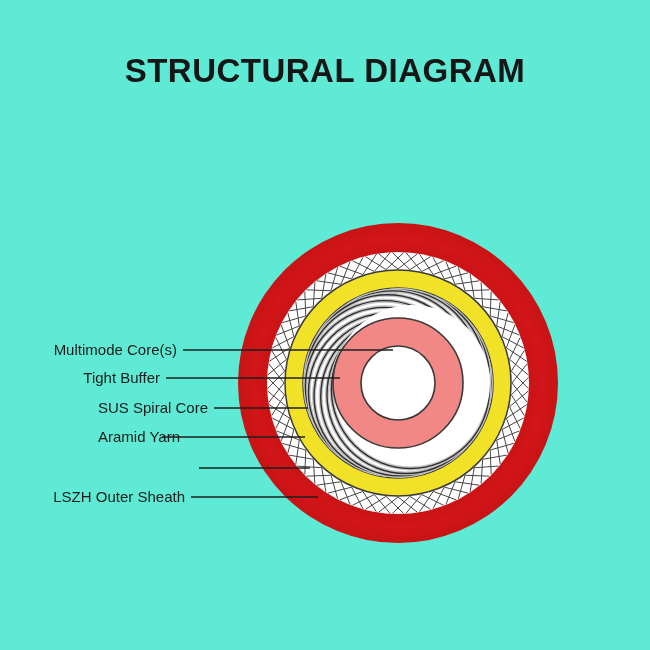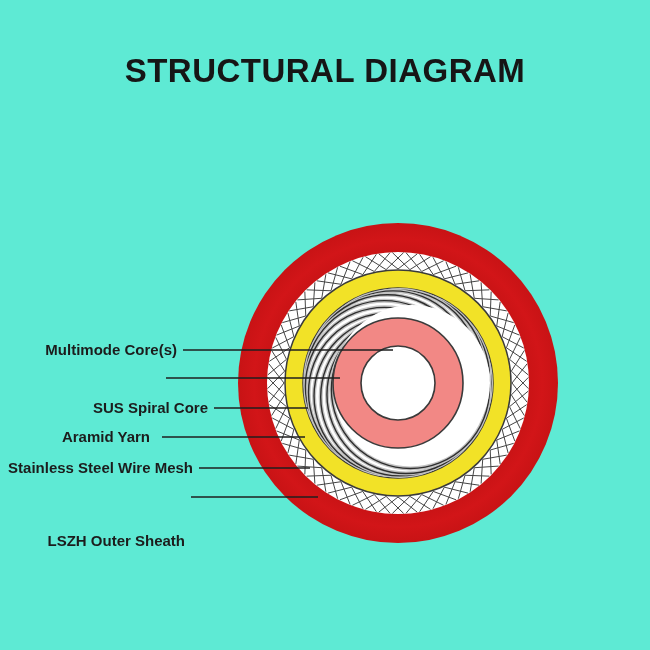--- a/index.html
+++ b/index.html
@@ -29,21 +29,21 @@
     left: 0;
     width: 650px;
     height: 650px;
   }
   .lbl {
     position: absolute;
     height: 20px;
     line-height: 20px;
     white-space: nowrap;
     font-size: 15px;
-    font-weight: 700;
+    font-weight: 400;
     color: #1c1c1c;
     text-align: right;
   }
 </style>
 </head>
 <body>
 
 <div class="page">
 
   <h1 class="title">STRUCTURAL DIAGRAM</h1>
@@ -227,18 +227,18 @@
           <line x1="166" y1="378" x2="340" y2="378" stroke="#1F1F1F" stroke-width="1.7"></line>
           <line x1="214" y1="408" x2="308" y2="408" stroke="#1F1F1F" stroke-width="1.7"></line>
           <line x1="162" y1="437" x2="305" y2="437" stroke="#1F1F1F" stroke-width="1.7"></line>
           <line x1="199" y1="468" x2="310" y2="468" stroke="#1F1F1F" stroke-width="1.7"></line>
           <line x1="191" y1="497" x2="318" y2="497" stroke="#1F1F1F" stroke-width="1.7"></line>
         </g>
       </svg>
   </div>
 
   <div class="lbl" style="right:473px; top:340px;">Multimode Core(s)</div>
+  <div class="lbl" style="right:490px; top:368px;">Tight Buffer</div>
   <div class="lbl" style="right:442px; top:398px;">SUS Spiral Core</div>
-  <div class="lbl" style="right:500px; top:427px;">Aramid Yarn</div>
-  <div class="lbl" style="right:457px; top:458px;">Stainless Steel Wire Mesh</div>
-  <div class="lbl" style="right:465px; top:487px;margin-top:44px;">LSZH Outer Sheath</div>
+  <div class="lbl" style="right:470px; top:427px;">Aramid Yarn</div>
+  <div class="lbl" style="right:465px; top:487px;">LSZH Outer Sheath</div>
 
 </div>
 
 </body></html>

